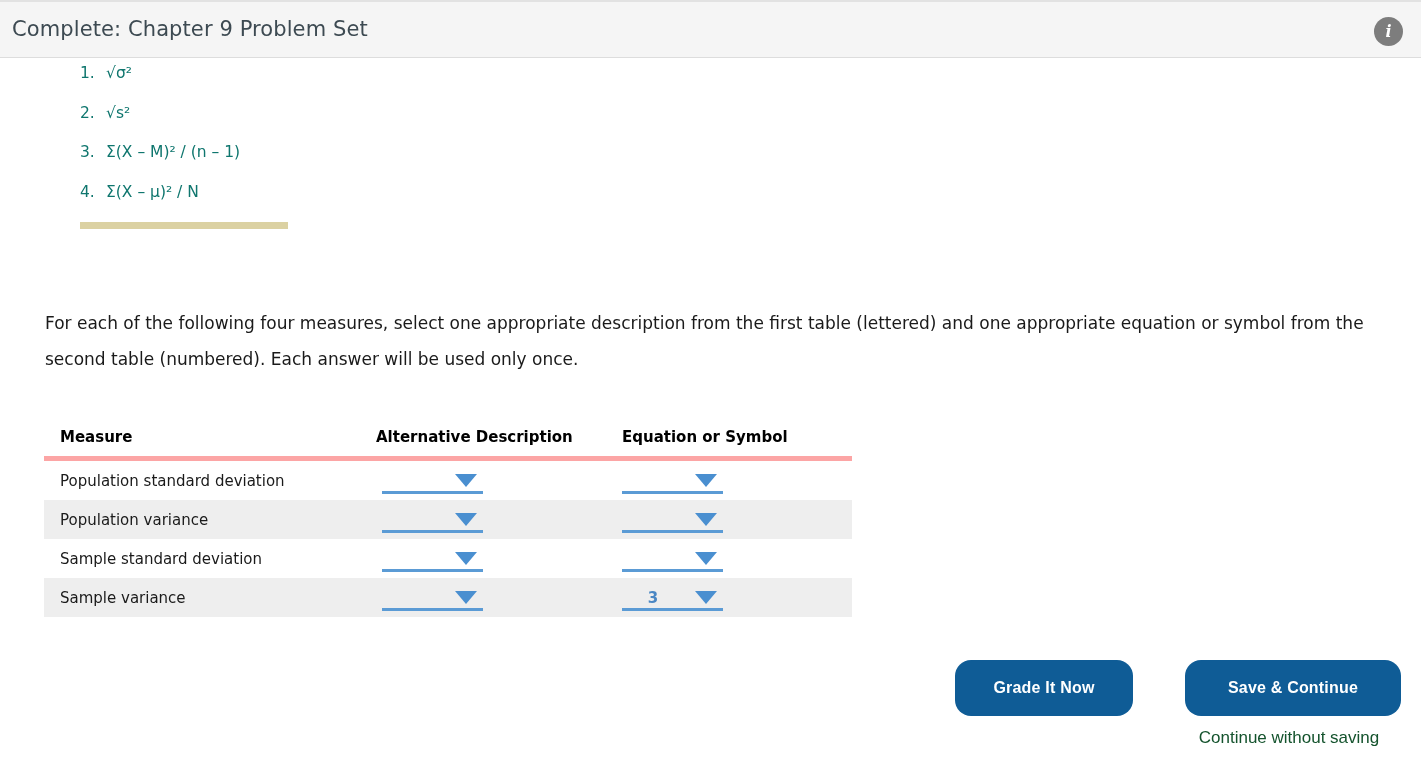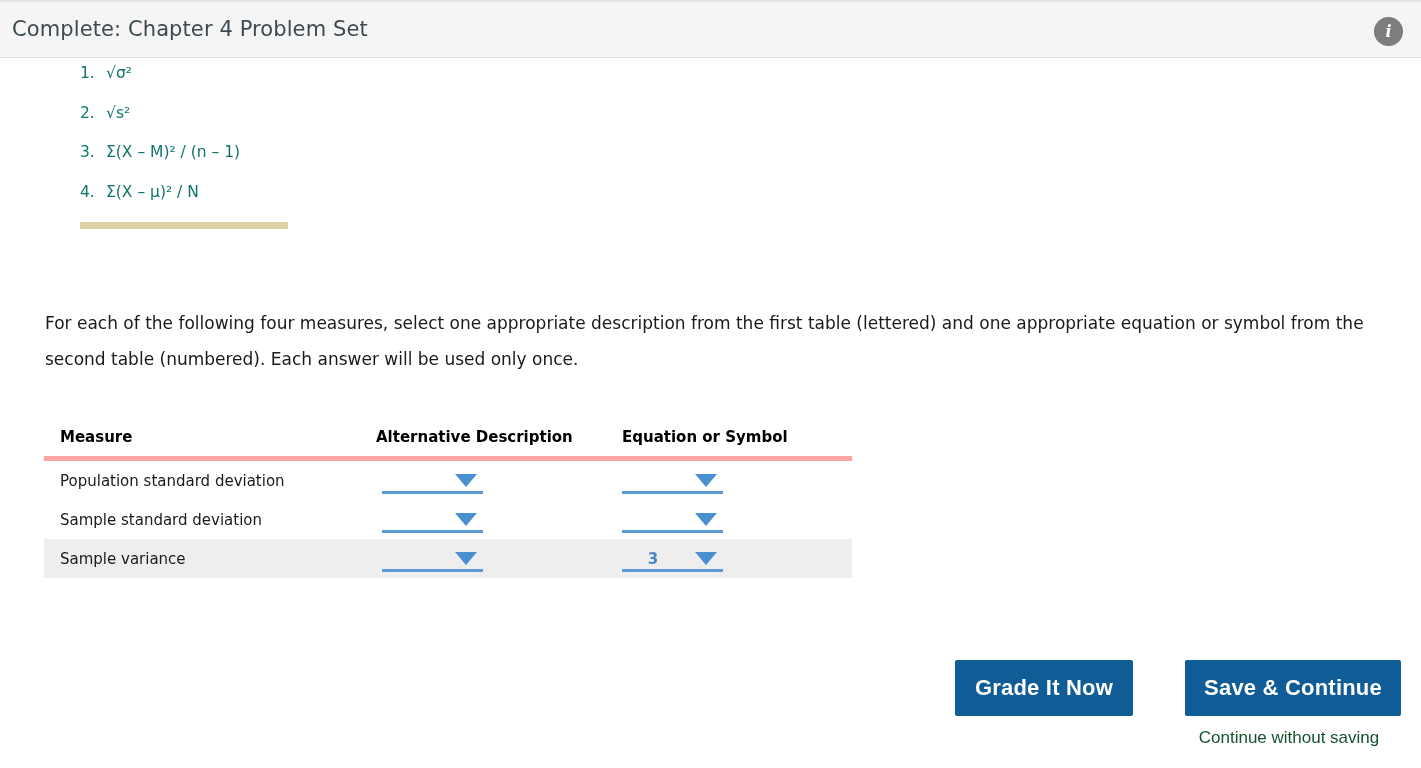--- a/index.html
+++ b/index.html
@@ -176,24 +176,24 @@
     border-top: 13px solid #4a8fd0;
   }
   .dd-desc-wrap { padding-left: 6px; }
   .dd-eq-wrap   { padding-left: 0px; }
 
   
   .btn {
     position: absolute;
     background: #0f5c96;
     color: #ffffff;
-    font-size: 22px;
+    font-size: 16px;
     font-weight: 700;
     border: none;
-    border-radius: 2px;
+    border-radius: 16px;
     cursor: pointer;
     font-family: "Liberation Sans", sans-serif;
     letter-spacing: 0.2px;
   }
   .btn-grade {
     left: 955px;
     top: 660px;
     width: 178px;
     height: 56px;
   }
@@ -214,21 +214,21 @@
     color: #14532d;
     text-decoration: none;
     cursor: pointer;
     font-family: "Liberation Sans", sans-serif;
   }
 </style>
 </head>
 <body>
 
 <div class="header-bar">
-  <div class="header-title">Complete: Chapter 4 Problem Set</div>
+  <div class="header-title">Complete: Chapter 9 Problem Set</div>
   <div class="info-icon">
     <span class="glyph">i</span>
   </div>
 </div>
 
 <div class="content">
 
   <ol class="eq-list">
     <li>
       <span class="eq-num">1.</span><span>√σ²</span>
@@ -271,20 +271,39 @@
         <td>
           <span class="dd-eq-wrap">
             <span class="dropdown">
               <span class="dd-value"></span>
               <span class="dd-arrow"></span>
             </span>
           </span>
         </td>
       </tr>
 
+      <tr class="row-alt">
+        <td class="cell-measure">Population variance</td>
+        <td>
+          <span class="dd-desc-wrap">
+            <span class="dropdown">
+              <span class="dd-value"></span>
+              <span class="dd-arrow"></span>
+            </span>
+          </span>
+        </td>
+        <td>
+          <span class="dd-eq-wrap">
+            <span class="dropdown">
+              <span class="dd-value"></span>
+              <span class="dd-arrow"></span>
+            </span>
+          </span>
+        </td>
+      </tr>
 
       <tr>
         <td class="cell-measure">Sample standard deviation</td>
         <td>
           <span class="dd-desc-wrap">
             <span class="dropdown">
               <span class="dd-value"></span>
               <span class="dd-arrow"></span>
             </span>
           </span>

